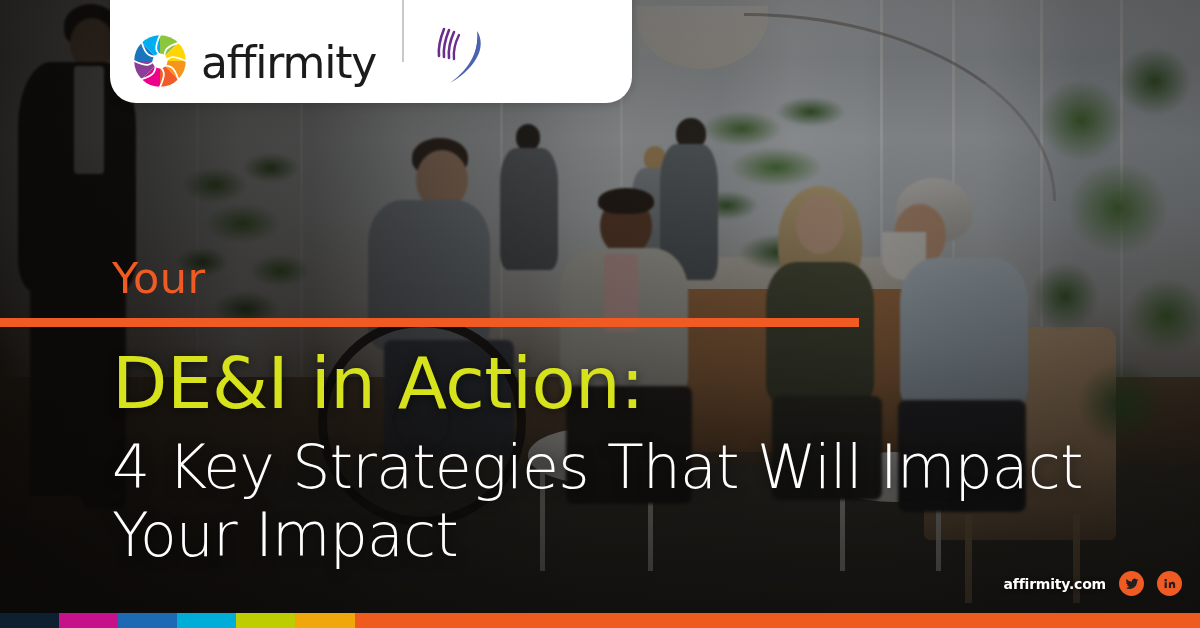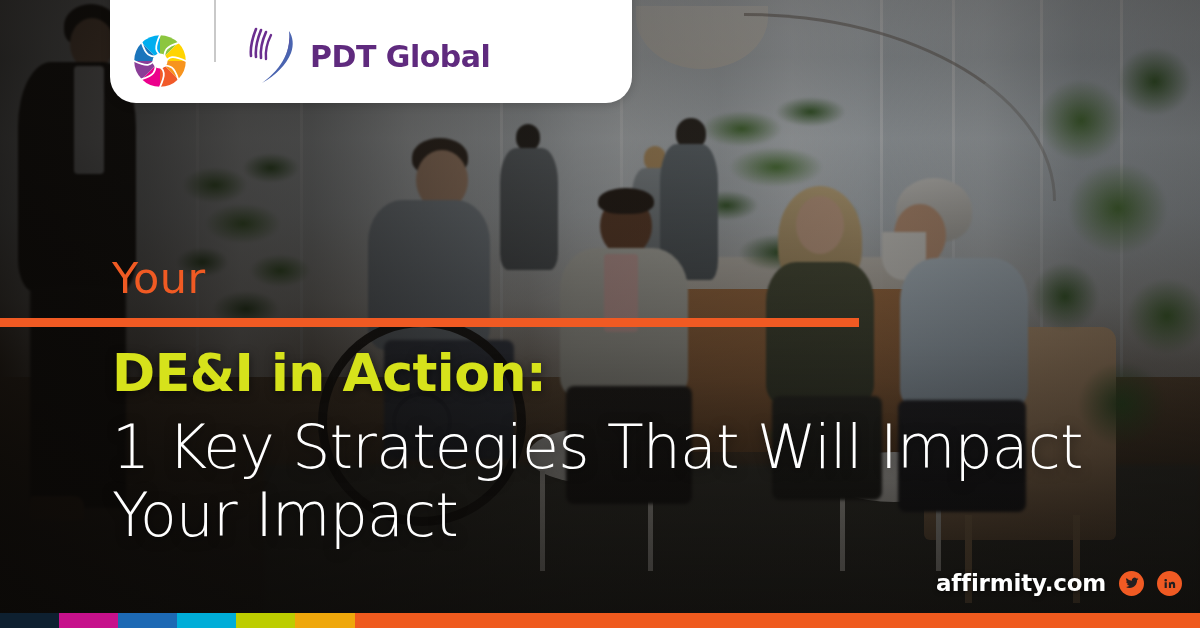--- a/index.html
+++ b/index.html
@@ -188,42 +188,42 @@
     position:absolute; left:0; top:318px;
     width:859px; height:9px; background:#F05A23; z-index:4;
   }
   .headline {
     position:absolute; left:112px; top:347px;
     z-index:4; line-height:1.0;
   }
   .hl-accent {
     display:block;
     font-family:"DejaVu Sans", sans-serif;
-    font-weight:700; font-size:52px; letter-spacing:-.5px;
+    font-weight:400; font-size:72px; letter-spacing:-.5px;
     color:#D6E21B; white-space:nowrap;
     text-shadow:0 2px 10px rgba(0,0,0,.55);
   }
   .hl-main {
     display:block;
     font-family:"DejaVu Sans", sans-serif;
     font-weight:300; font-size:60px; letter-spacing:-.8px;
     color:#ffffff; white-space:nowrap;
     margin-top:18px;
     text-shadow:0 2px 12px rgba(0,0,0,.6);
   }
   .hl-main + .hl-main { margin-top:8px; }
 
   
   .footer {
     position:absolute; right:18px; bottom:32px;
     display:flex; align-items:center; gap:13px; z-index:6;
   }
   .site {
     font-family:"DejaVu Sans", sans-serif;
-    font-size:23px; font-weight:700; letter-spacing:-.2px;
+    font-size:14px; font-weight:700; letter-spacing:-.2px;
     color:#ffffff; text-shadow:0 1px 4px rgba(0,0,0,.65);
   }
   .social {
     width:25px; height:25px; border-radius:50%;
     background:#F05A23;
     display:flex; align-items:center; justify-content:center;
     flex:none;
   }
   .social svg { display:block; }
 
@@ -361,45 +361,45 @@
             <path d="M96 50 C74 40 66 40 56 56"></path>
             <path d="M82.5 82.5 C76 62 70 56 50 58"></path>
             <path d="M50 96 C60 74 60 66 44 56"></path>
             <path d="M17.5 82.5 C38 76 44 70 42 50"></path>
             <path d="M4 50 C26 60 34 60 44 44"></path>
             <path d="M17.5 17.5 C24 38 30 44 50 42"></path>
           </g>
           <circle cx="50" cy="50" r="13.5" fill="#ffffff"></circle>
         </g>
       </svg>
+      <span class="affirmity-word">affirmity</span>
     </div>
 
     <div class="divider"></div>
 
     <div class="logo-right">
       <svg class="pdt-mark" viewBox="0 0 60 64">
         <g fill="none" stroke-linecap="round">
           <path d="M14 4 C10 14 8 22 9 31" stroke="#6B2E8F" stroke-width="2.6"></path>
           <path d="M19 5 C15 15 13 23 14 32" stroke="#6B2E8F" stroke-width="2.6"></path>
           <path d="M24 7 C20 16 18 24 19 33" stroke="#6B2E8F" stroke-width="2.6"></path>
           <path d="M29 10 C25 18 23 25 24 34" stroke="#6B2E8F" stroke-width="2.4"></path>
           <path d="M47 6 C49 24 42 42 20 58 C34 50 44 40 49 28 C52 20 51 12 47 6 Z" fill="#4A64B0" stroke="none"></path>
           <path d="M47 6 C49 22 44 36 30 50 C42 38 47 26 48 16 Z" fill="#5A4FA0" stroke="none"></path>
         </g>
       </svg>
-      <span class="pdt-word">PDT Global</span>
     </div>
   </div>
 
   <div class="eyebrow">Your</div>
   <div class="rule"></div>
 
   <div class="headline">
     <span class="hl-accent">DE&amp;I in Action:</span>
-    <span class="hl-main">1 Key Strategies That Will Impact</span>
+    <span class="hl-main">4 Key Strategies That Will Impact</span>
     <span class="hl-main">Your Impact</span>
   </div>
 
   <div class="footer">
     <span class="site">affirmity.com</span>
 
     <span class="social">
       <svg width="14" height="14" viewBox="0 0 24 24" aria-hidden="true">
         <path fill="#231f20" d="M23 4.9a9 9 0 0 1-2.6.7 4.5 4.5 0 0 0 2-2.5 9 9 0 0 1-2.9 1.1 4.5 4.5 0 0 0-7.7 4.1A12.8 12.8 0 0 1 2.5 3.6a4.5 4.5 0 0 0 1.4 6 4.4 4.4 0 0 1-2-.6v.1a4.5 4.5 0 0 0 3.6 4.4 4.5 4.5 0 0 1-2 .1 4.5 4.5 0 0 0 4.2 3.1A9 9 0 0 1 1 18.6a12.7 12.7 0 0 0 6.9 2c8.3 0 12.8-6.9 12.8-12.8v-.6A9 9 0 0 0 23 4.9z"></path>
       </svg>

